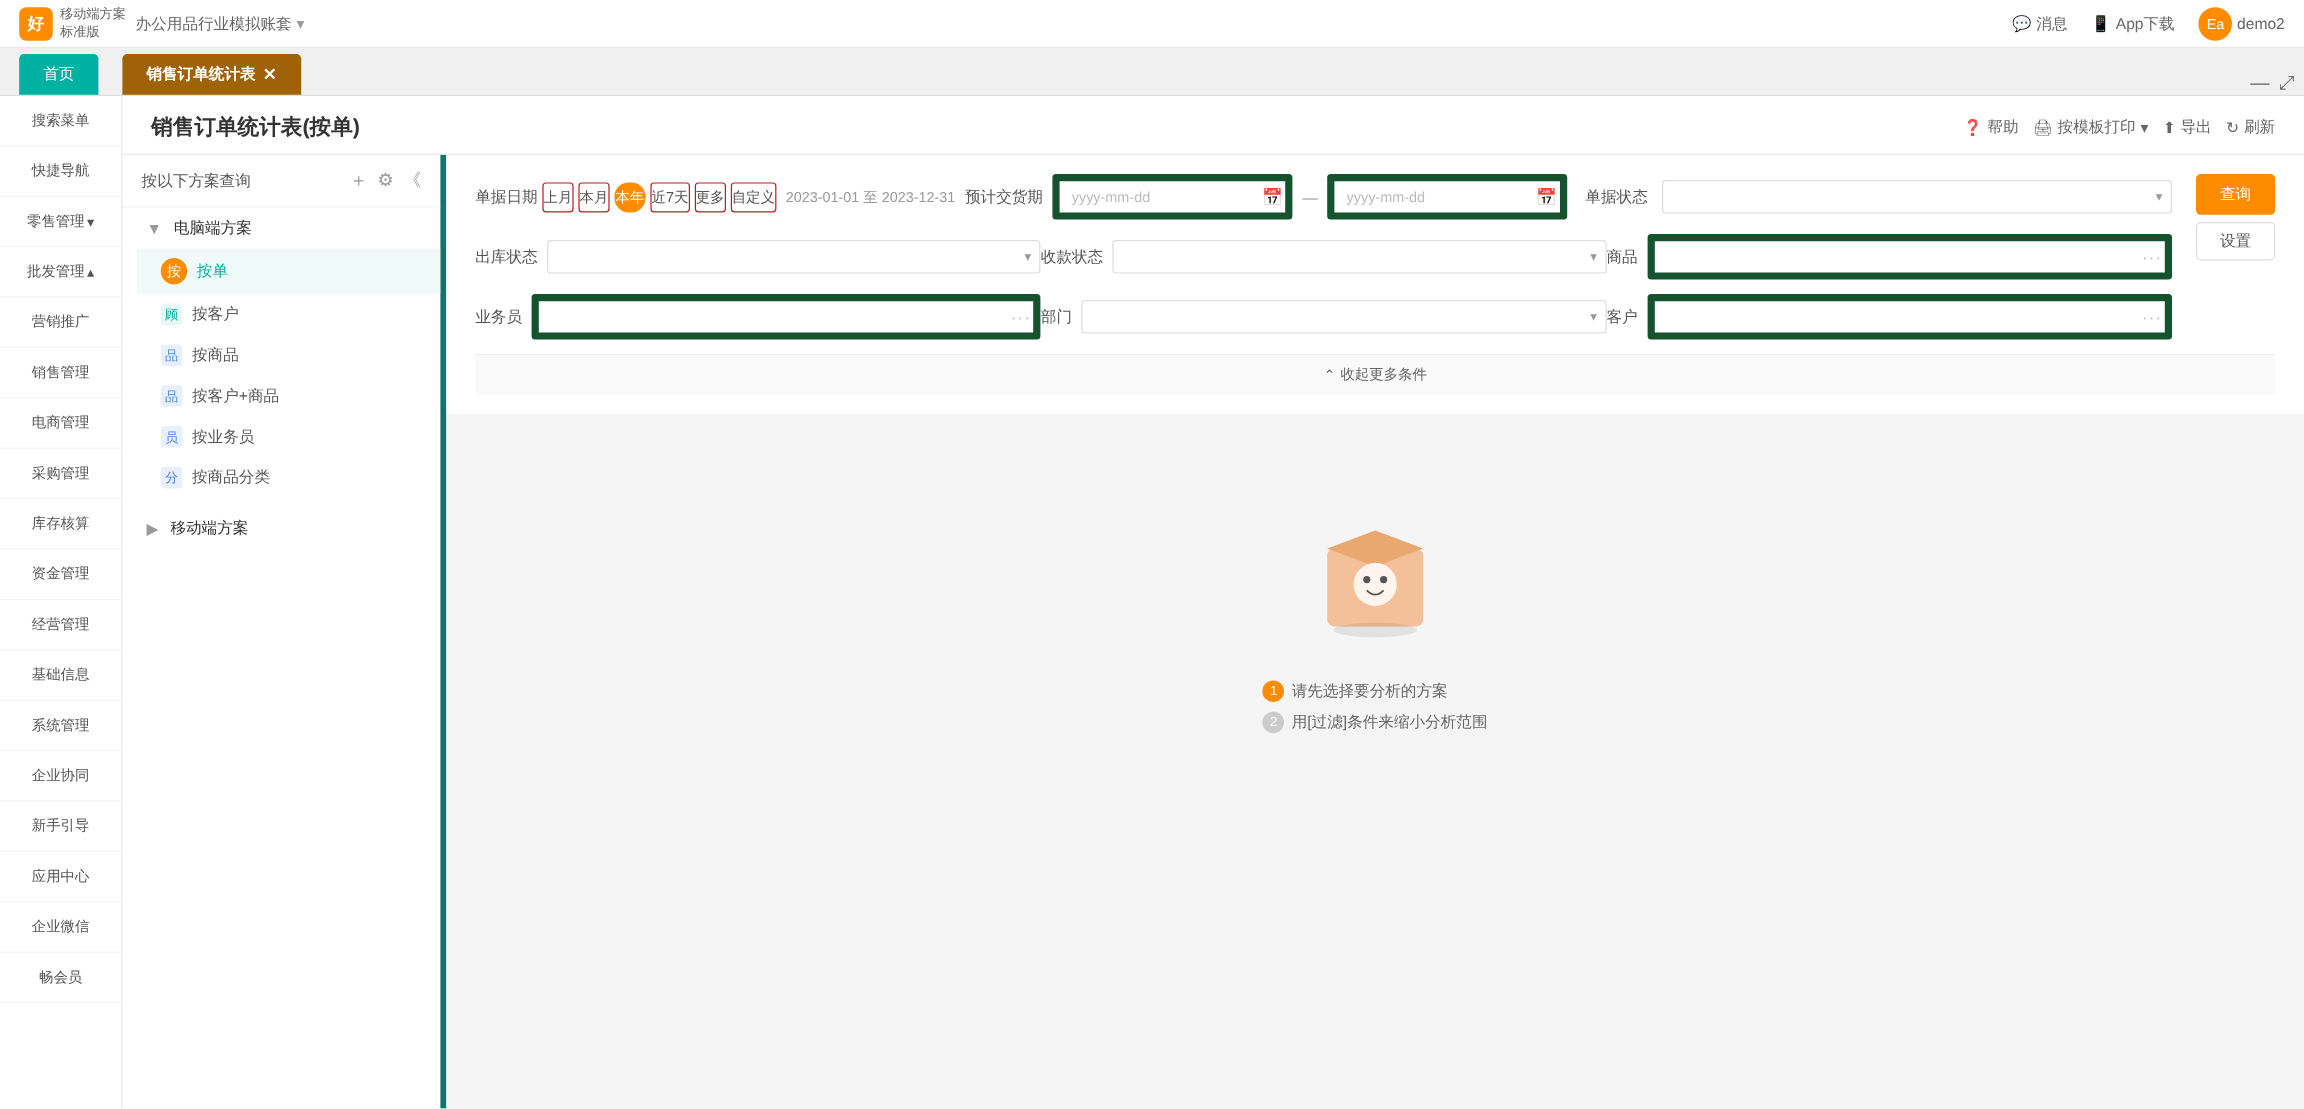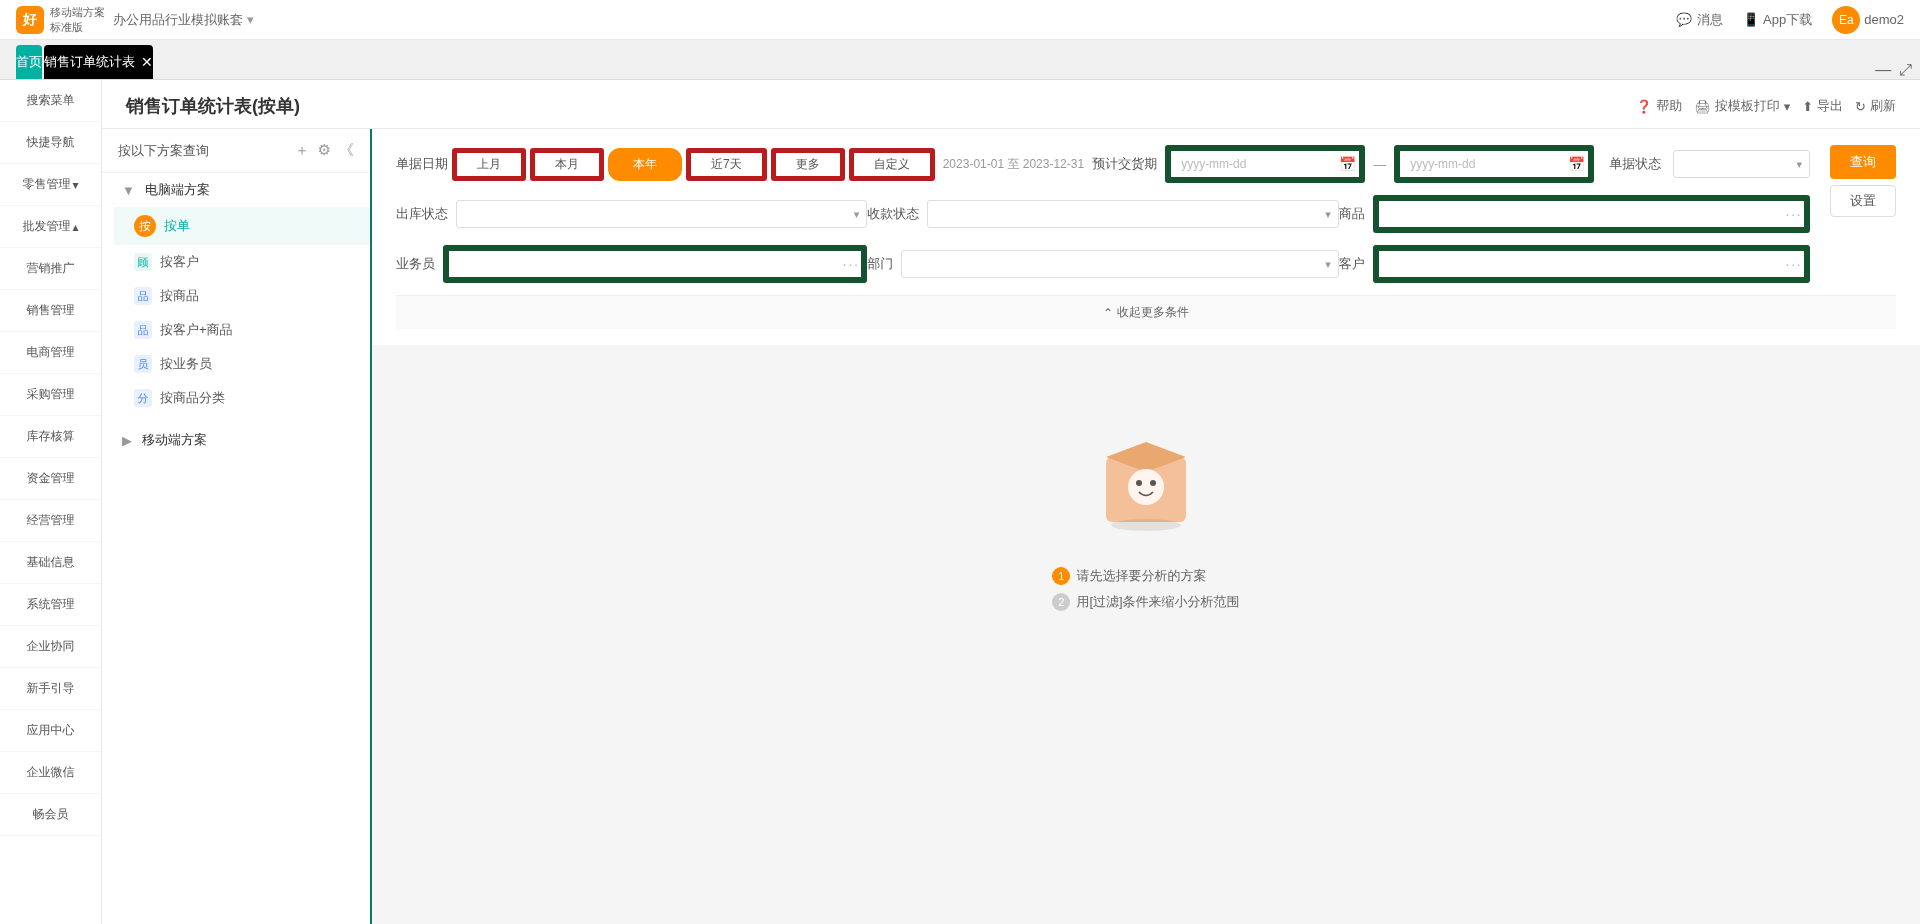--- a/index.html
+++ b/index.html
@@ -12,22 +12,22 @@
     .logo-icon { width: 28px; height: 28px; background: #ff8c00; border-radius: 6px; display: flex; align-items: center; justify-content: center; color: #fff; font-size: 14px; font-weight: bold; }
     .logo-text { font-size: 11px; color: #666; line-height: 1.3; }
     .breadcrumb-area { display: flex; align-items: center; gap: 4px; color: #666; font-size: 13px; }
     .breadcrumb-dropdown { color: #999; cursor: pointer; }
     .topbar-right { display: flex; align-items: center; gap: 20px; color: #666; font-size: 13px; }
     .topbar-right-item { display: flex; align-items: center; gap: 4px; cursor: pointer; }
     .avatar { width: 28px; height: 28px; background: #ff8c00; border-radius: 50%; display: flex; align-items: center; justify-content: center; color: #fff; font-size: 12px; }
 
     
     .tabbar { height: 40px; background: #f0f0f0; display: flex; align-items: flex-end; padding: 0 0 0 16px; flex-shrink: 0; border-bottom: 1px solid #ddd; }
-    .tab { height: 34px; padding: 0 0; display: flex; align-items: center; gap: 6px; cursor: pointer; font-size: 13px; border-radius: 4px 4px 0 0; background: #e0e0e0; color: #666; margin-right: 2px; }
-    .tab.active { background: #000000; color: #fff; }
+    .tab { height: 34px; padding: 0 20px; display: flex; align-items: center; gap: 6px; cursor: pointer; font-size: 13px; border-radius: 4px 4px 0 0; background: #e0e0e0; color: #666; margin-right: 20px; }
+    .tab.active { background: #a16207; color: #fff; font-weight: bold; }
     .tab-close { color: #fff; font-size: 14px; cursor: pointer; }
     .tab-home { background: #00b0a0; color: #fff; }
     .tabbar-actions { margin-left: auto; display: flex; align-items: center; padding: 0 8px; gap: 8px; }
     .tabbar-action-btn { color: #666; cursor: pointer; font-size: 16px; }
 
     
     .main-layout { display: flex; flex: 1; overflow: hidden; }
 
     
     .sidebar { width: 102px; background: #fff; border-right: 1px solid #e8e8e8; display: flex; flex-direction: column; overflow-y: auto; flex-shrink: 0; }
@@ -38,21 +38,21 @@
     .content { flex: 1; display: flex; flex-direction: column; overflow: hidden; }
 
     
     .page-header { background: #fff; padding: 14px 24px 10px; border-bottom: 1px solid #e8e8e8; display: flex; align-items: center; justify-content: space-between; flex-shrink: 0; }
     .page-title { font-size: 18px; font-weight: 600; color: #333; }
     .page-header-actions { display: flex; align-items: center; gap: 12px; }
     .header-action-btn { display: flex; align-items: center; gap: 4px; color: #666; cursor: pointer; font-size: 13px; }
 
     
     .panel-layout { display: flex; flex: 1; overflow: hidden; }
-    .left-panel { width: 270px; background: #fff; border-right: 2px solid #0f766e; overflow-y: auto; flex-shrink: 0; }
+    .left-panel { width: 270px; background: #fff; border-right: 5px solid #0f766e; overflow-y: auto; flex-shrink: 0; }
     .left-panel-header { padding: 12px 16px; display: flex; align-items: center; justify-content: space-between; border-bottom: 1px solid #f0f0f0; }
     .left-panel-title { font-size: 13px; color: #555; font-weight: 500; }
     .left-panel-actions { display: flex; gap: 8px; color: #999; }
     .left-panel-action { cursor: pointer; font-size: 15px; color: #999; }
     .tree-item { padding: 8px 16px 8px 20px; cursor: pointer; display: flex; align-items: center; gap: 8px; font-size: 13px; color: #555; }
     .tree-item.selected { color: #00b0a0; background: #f0faf9; }
     .tree-item.parent { font-weight: 500; color: #333; }
     .tree-item .tree-icon { width: 18px; height: 18px; border-radius: 3px; display: flex; align-items: center; justify-content: center; font-size: 11px; flex-shrink: 0; }
     .tree-item .tree-icon.orange { background: #ff8c00; color: #fff; border-radius: 50%; width: 22px; height: 22px; font-size: 12px; }
     .tree-item .tree-icon.teal { background: #e8f8f7; color: #00b0a0; }
@@ -61,21 +61,21 @@
     .sub-tree { margin-left: 12px; }
 
     
     .right-panel { flex: 1; background: #f5f5f5; overflow-y: auto; }
 
     
     .filter-section { background: #fff; padding: 16px 24px; margin-bottom: 2px; }
     .filter-row { display: flex; align-items: center; margin-bottom: 12px; flex-wrap: wrap; }
     .filter-label { font-size: 13px; color: #555; min-width: 56px; flex-shrink: 0; }
     .filter-date-btns { display: flex; align-items: center; gap: 4px; }
-    .date-btn { padding: 3px 20px; border: 5px solid #b91c1c; border-radius: 3px; font-size: 12px; cursor: pointer; color: #555; background: #fff; }
+    .date-btn { padding: 3px 0; border: 1px solid #b91c1c; border-radius: 3px; font-size: 12px; cursor: pointer; color: #555; background: #fff; }
     .date-btn.active { background: #ff8c00; color: #fff; border-color: #ff8c00; border-radius: 12px; }
     .date-range-text { font-size: 12px; color: #999; margin-left: 8px; }
     .filter-input { border: 1px solid #ddd; border-radius: 3px; padding: 5px 10px; font-size: 12px; color: #333; background: #fff; min-width: 200px; }
     .filter-input::placeholder { color: #bbb; }
     .dash { color: #999; }
     .collapse-btn { text-align: center; padding: 8px; cursor: pointer; color: #666; font-size: 12px; display: flex; align-items: center; justify-content: center; gap: 4px; background: #f9f9f9; border-top: 1px solid #eee; }
 
     
     .empty-state { display: flex; flex-direction: column; align-items: center; justify-content: center; padding: 80px 20px; color: #999; }
     .empty-tips { font-size: 13px; color: #666; line-height: 2; }

